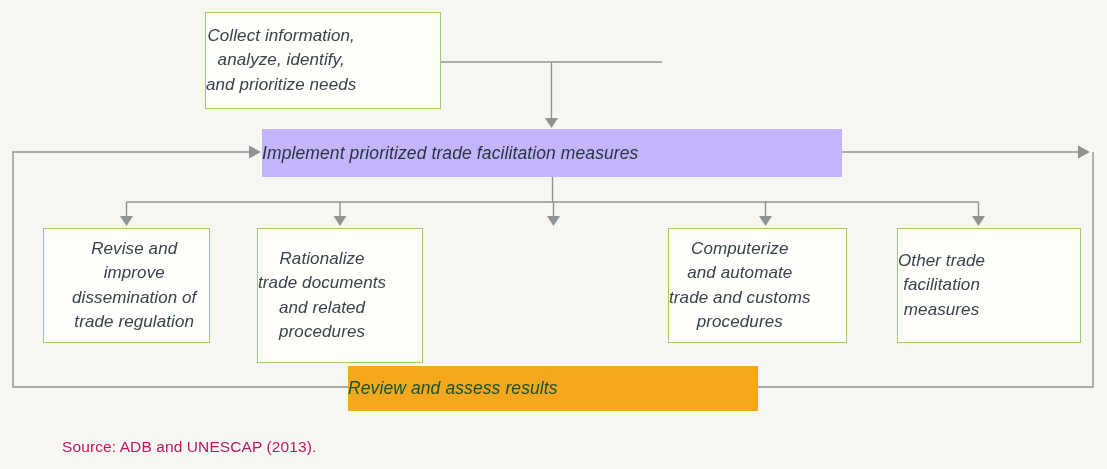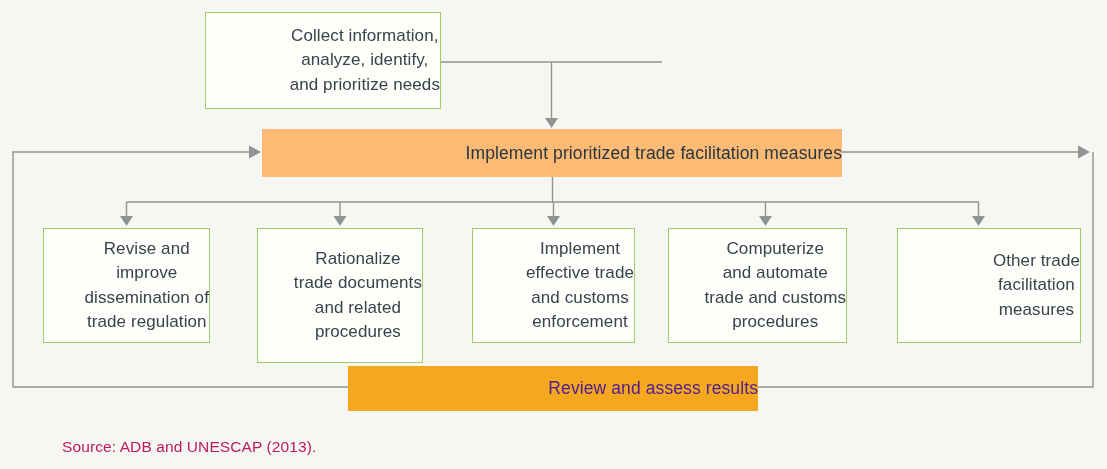--- a/index.html
+++ b/index.html
@@ -17,43 +17,44 @@
     position: absolute;
     inset: 0;
     pointer-events: none;
   }
 
   .box {
     position: absolute;
     box-sizing: border-box;
     display: flex;
     align-items: center;
-    justify-content: flex-end;
+    justify-content: flex-start;
     text-align: center;
     white-space: pre-line;
     color: #39434b;
     font-size: 17px;
     line-height: 1.42;
     letter-spacing: 0.1px;
+    font-style: italic;
   }
 
   .box-green {
     background: #fefefb;
     border: 1.5px solid #a3cc68;
   }
 
   .box-blue {
-    background: #fdba74;
+    background: #c4b5fd;
     color: #27363f;
     font-size: 17.5px;
   }
 
   .box-orange {
     background: #f5a81e;
-    color: #4c1d95;
+    color: #14532d;
     font-size: 17.5px;
   }
 
   
   .collect-box   { left: 205px; top: 12px;  width: 236px; height: 97px; }
   .establish-box { left: 662px; top: 12px;  width: 236px; height: 97px; }
   .implement-box { left: 262px; top: 129px; width: 580px; height: 48px; }
   .measure-1 { left: 43px;  top: 228px; width: 167px; height: 115px; padding-left: 28px; }
   .measure-2 { left: 257px; top: 228px; width: 166px; height: 135px; }
   .measure-3 { left: 472px; top: 228px; width: 163px; height: 115px; }
@@ -120,26 +121,20 @@
 trade regulation</span>
   </div>
 
   <div class="box box-green measure-2">
     <span>Rationalize
 trade documents
 and related
 procedures</span>
   </div>
 
-  <div class="box box-green measure-3">
-    <span>Implement
-effective trade
-and customs
-enforcement</span>
-  </div>
 
   <div class="box box-green measure-4">
     <span>Computerize
 and automate
 trade and customs
 procedures</span>
   </div>
 
   <div class="box box-green measure-5">
     <span>Other trade

